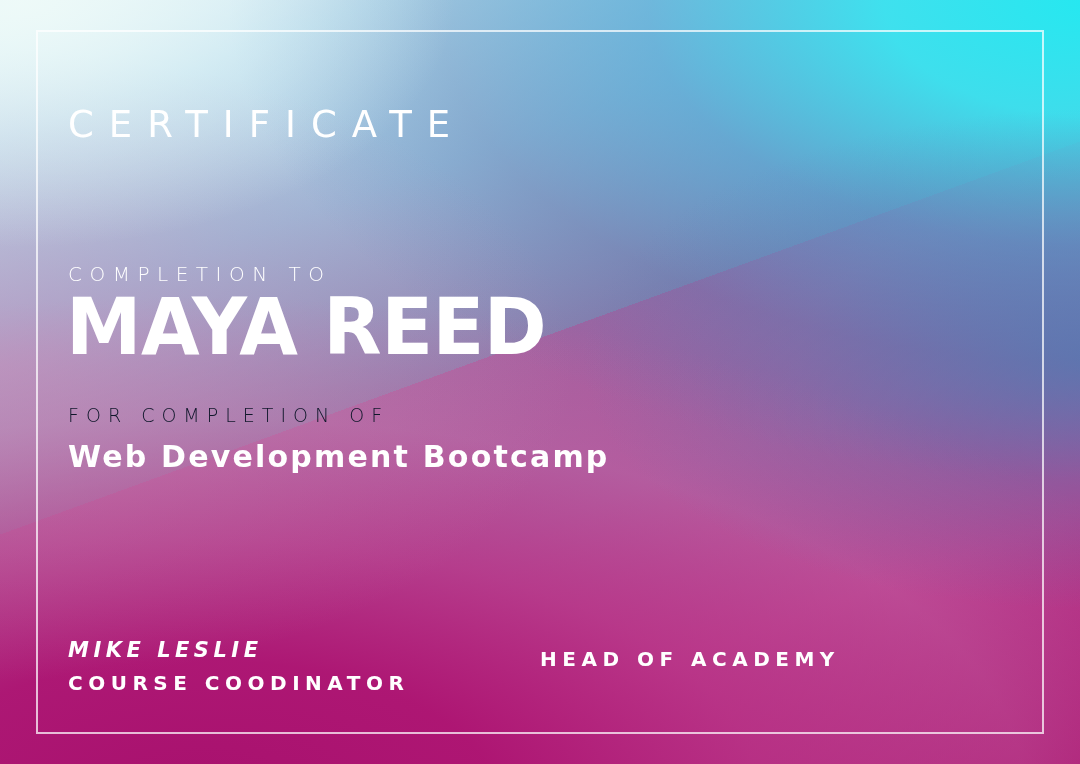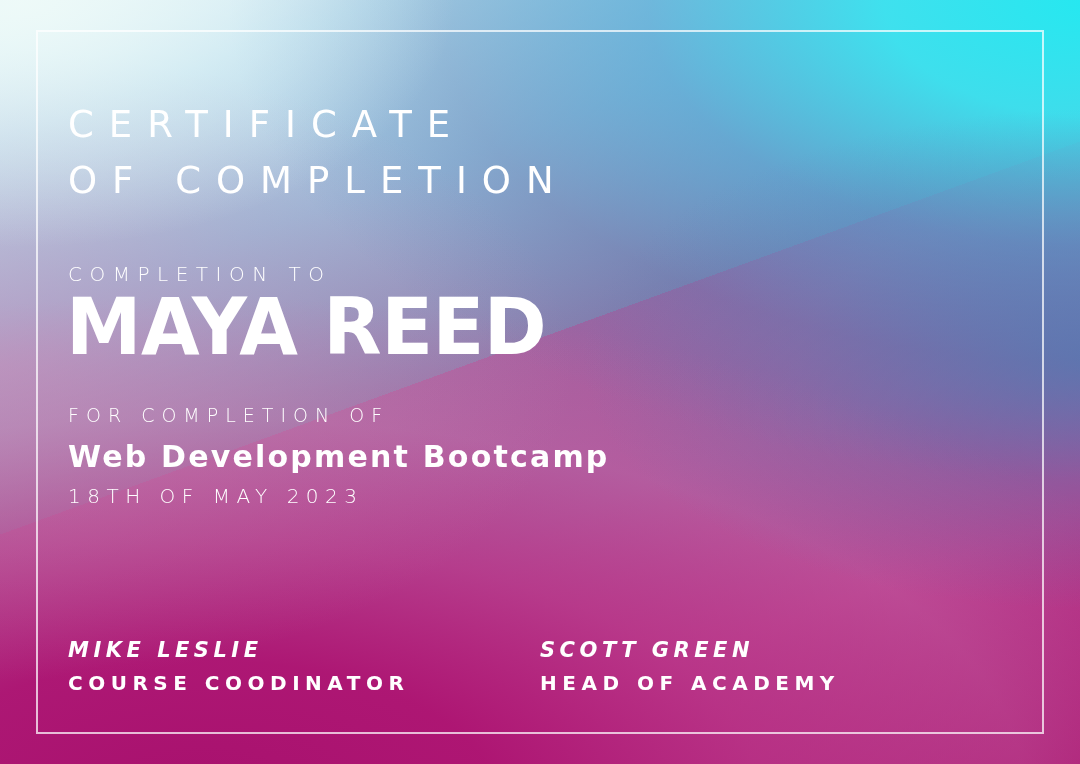--- a/index.html
+++ b/index.html
@@ -152,21 +152,21 @@
   .course-block {
     position: absolute;
     left: 68px;
     top: 404px;
   }
 
   .course-eyebrow {
     font-size: 19px;
     font-weight: 300;
     letter-spacing: 7px;
-    color: #ffffff;
+    color: #0f172a;
     white-space: nowrap;
   }
 
   .course-name {
     margin-top: 13px;
     font-size: 30px;
     font-weight: 700;
     letter-spacing: 2.2px;
     color: #ffffff;
     white-space: nowrap;
@@ -226,40 +226,37 @@
   <div class="bg-layer bg-pinkleft"></div>
   <div class="bg-layer bg-bluemid"></div>
   <div class="bg-layer bg-mint"></div>
 
   <div class="frame"></div>
 
   <div class="content">
 
     <div class="title-block">
       <div class="title-line">CERTIFICATE</div>
-      <div class="title-line">OF COMPLETION</div>
     </div>
 
     <div class="presented-block">
       <div class="eyebrow">COMPLETION TO</div>
     </div>
 
     <div class="recipient">MAYA REED</div>
 
     <div class="course-block">
       <div class="course-eyebrow">FOR COMPLETION OF</div>
       <div class="course-name">Web Development Bootcamp</div>
-      <div class="course-date">18TH OF MAY 2023</div>
     </div>
 
     <div class="signatures">
       <div class="sig sig-1">
         <div class="sig-name">MIKE LESLIE</div>
         <div class="sig-role">COURSE COODINATOR</div>
       </div>
       <div class="sig sig-2">
-        <div class="sig-name">SCOTT GREEN</div>
         <div class="sig-role">HEAD OF ACADEMY</div>
       </div>
     </div>
 
   </div>
 </div>
 
 </body></html>

